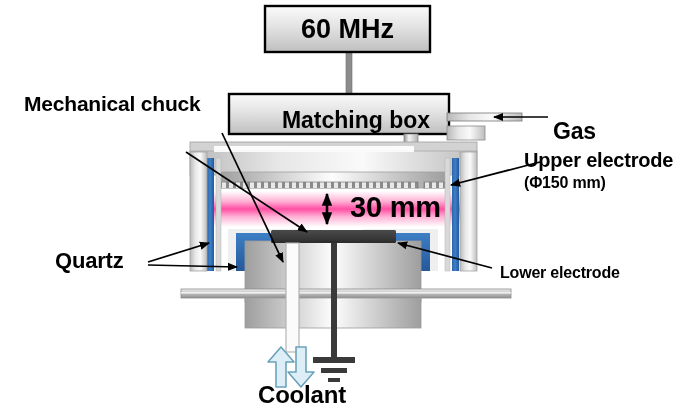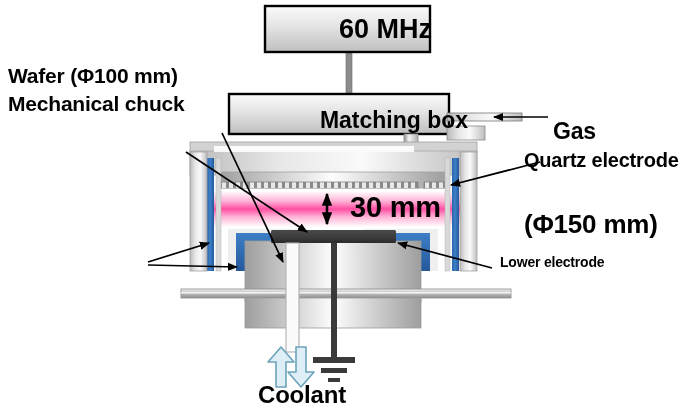--- a/index.html
+++ b/index.html
@@ -20,21 +20,20 @@
     white-space:nowrap;
     line-height:1.08;
     letter-spacing:-0.2px;
   }
   svg.diagram{position:absolute;left:0;top:0;width:700px;height:413px;}
   .boxtxt{
     position:absolute;
     display:flex;align-items:center;justify-content:center;
     font-weight:700;color:#000;white-space:nowrap;
     font-family:"Liberation Sans",sans-serif;
-    padding-left:38px;
   }
 </style>
 </head>
 <body>
 
 <div id="stage">
 
   <svg class="diagram" viewBox="0 0 700 413">
     <defs>
 
@@ -247,30 +246,30 @@
     </g>
     <g>
       <line x1="148" y1="265" x2="237" y2="267" stroke="#000" stroke-width="1.7" marker-end="url(#arrowSm)"></line>
     </g>
   </svg>
 
   <div class="boxtxt" style="left:265px;top:6px;width:165px;height:46px;font-size:27px;">60 MHz</div>
 
   <div class="boxtxt" style="left:246px;top:94px;width:220px;height:52px;font-size:23px;">Matching box</div>
 
-  <div class="lbl" style="left:8px;top:65px;font-size:21px;">Wafer (Φ100 mm)</div>
-
-  <div class="lbl" style="left:8px;top:93px;font-size:21px;">Mechanical chuck</div>
+
+  <div class="lbl" style="left:24px;top:93px;font-size:21px;">Mechanical chuck</div>
 
   <div class="lbl" style="left:553px;top:103px;font-size:23px;margin-top:16px;">Gas</div>
 
-  <div class="lbl" style="left:524px;top:150px;font-size:20px;">Quartz electrode</div>
-
-  <div class="lbl" style="left:524px;top:174px;font-size:26px;margin-top:36px;">(Φ150 mm)</div>
-
-  <div class="lbl" style="left:500px;top:255px;font-size:14px;">Lower electrode</div>
-
+  <div class="lbl" style="left:524px;top:150px;font-size:20px;">Upper electrode</div>
+
+  <div class="lbl" style="left:524px;top:174px;font-size:16px;">(Φ150 mm)</div>
+
+  <div class="lbl" style="left:500px;top:264px;font-size:16px;">Lower electrode</div>
+
+  <div class="lbl" style="left:55px;top:249px;font-size:22px;">Quartz</div>
 
   <div class="lbl" style="left:222px;top:382px;font-size:24px;margin-left:36px;">Coolant</div>
 
   <div class="lbl" style="left:334px;top:192px;font-size:29px;margin-left:16px;">30 mm</div>
 
 </div>
 
 </body></html>

